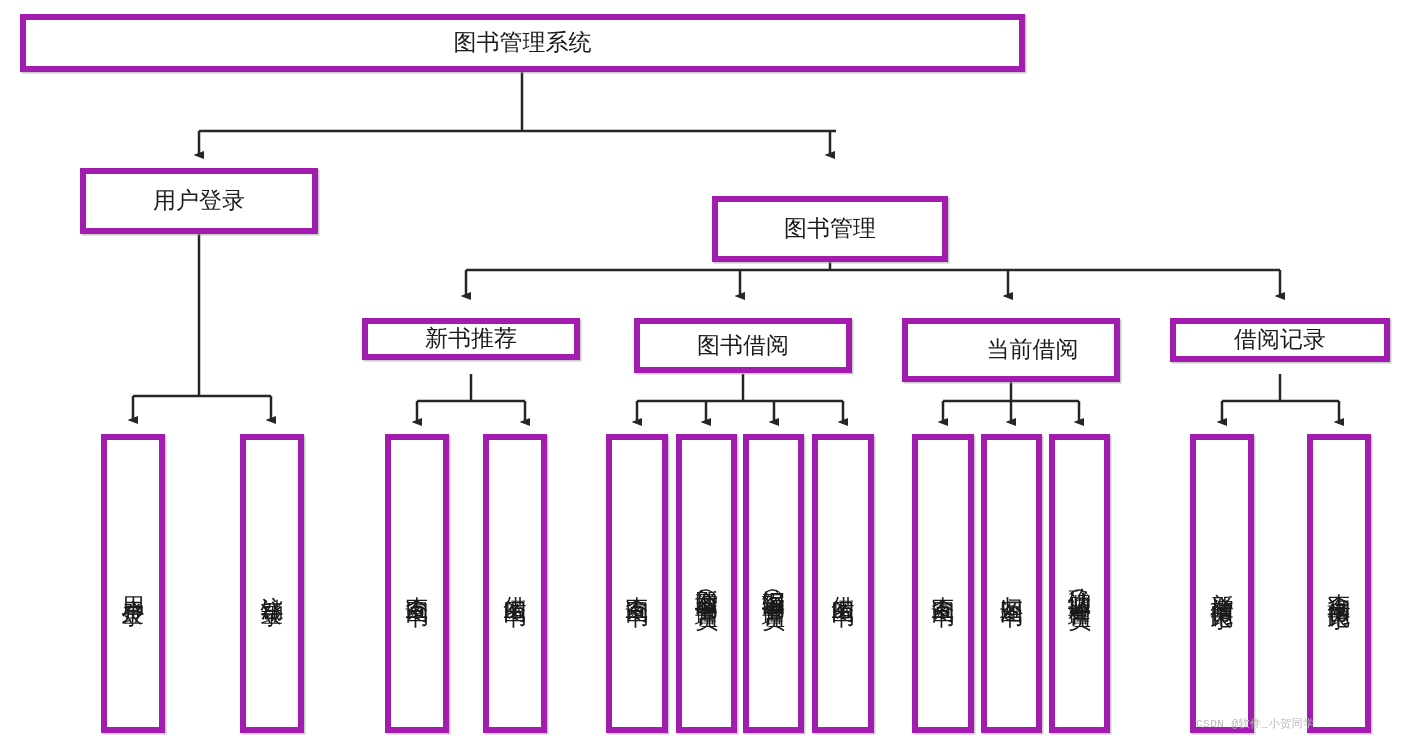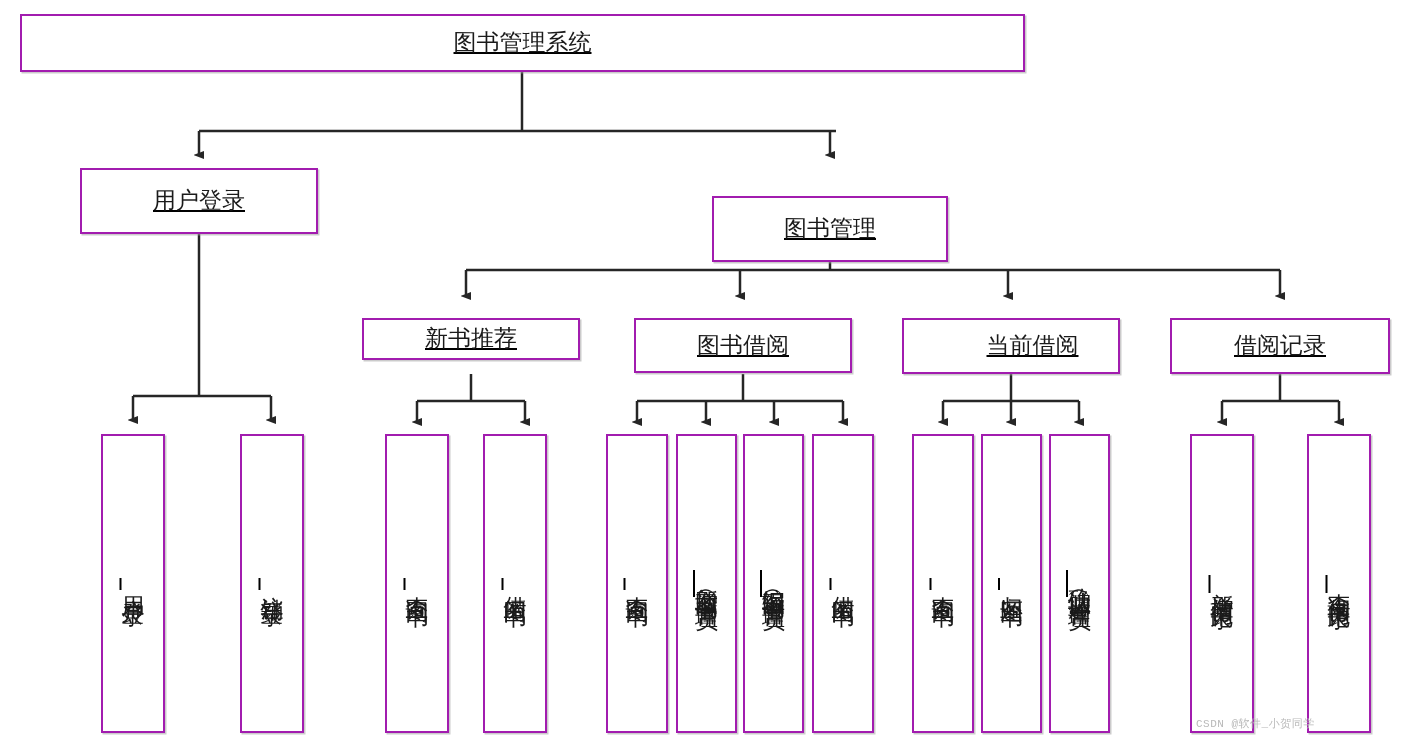--- a/index.html
+++ b/index.html
@@ -23,26 +23,25 @@
     left: 0;
     top: 0;
     width: 1405px;
     height: 747px;
     pointer-events: none;
   }
   .node {
     position: absolute;
     box-sizing: border-box;
     background: #ffffff;
-    border: 2px solid #a21caf;
+    border: 6px solid #a21caf;
     display: flex;
     align-items: center;
     justify-content: center;
     box-shadow: 1.5px 1.5px 0 0 rgba(160,160,160,0.55);
-    text-decoration: underline;
   }
   .node .label {
     color: #1a1a1a;
     text-align: center;
     line-height: 1.18;
     white-space: nowrap;
   }
   
   .node.h .label {
     font-size: 23px;
@@ -140,25 +139,25 @@
   </div>
 
   <div class="node h" style="left:362px; top:318px; width:218px; height:42px;">
     <span class="label">新书推荐</span>
   </div>
 
   <div class="node h" style="left:634px; top:318px; width:218px; height:55px;">
     <span class="label">图书借阅</span>
   </div>
 
-  <div class="node h" style="left:902px; top:318px; width:218px; height:56px;padding-left:43px;">
+  <div class="node h" style="left:902px; top:318px; width:218px; height:64px;padding-left:43px;">
     <span class="label">当前借阅</span>
   </div>
 
-  <div class="node h" style="left:1170px; top:318px; width:220px; height:56px;">
+  <div class="node h" style="left:1170px; top:318px; width:220px; height:44px;">
     <span class="label">借阅记录</span>
   </div>
 
   <div class="node v" style="left:101px; top:434px; width:64px; height:299px;">
     <span class="label">用户登录</span>
   </div>
 
   <div class="node v" style="left:240px; top:434px; width:64px; height:299px;">
     <span class="label">注销登录</span>
   </div>

